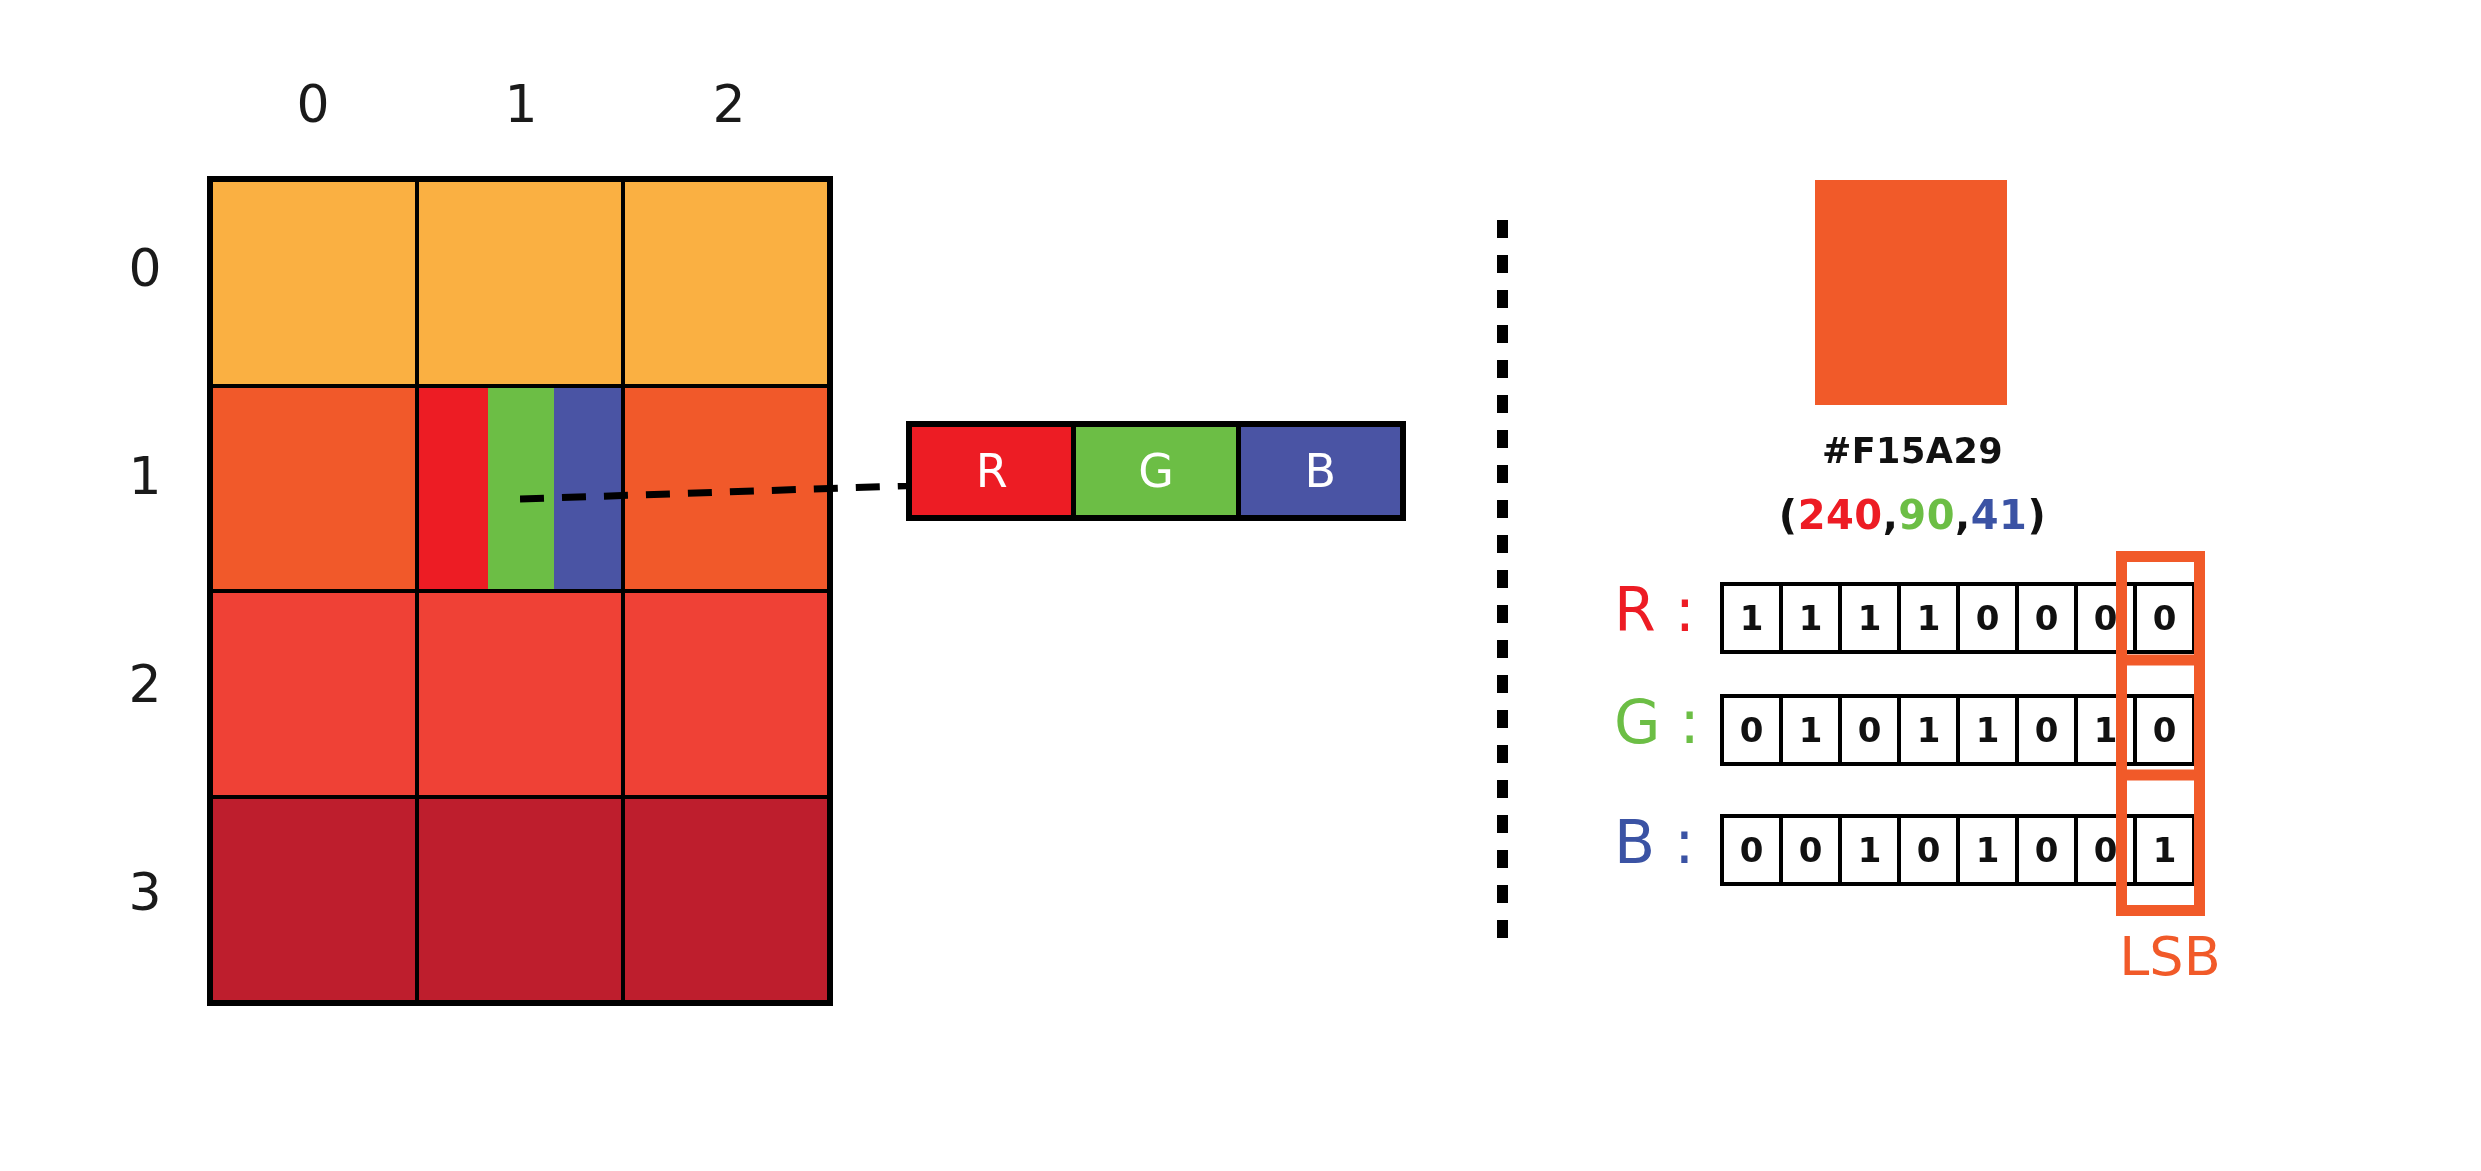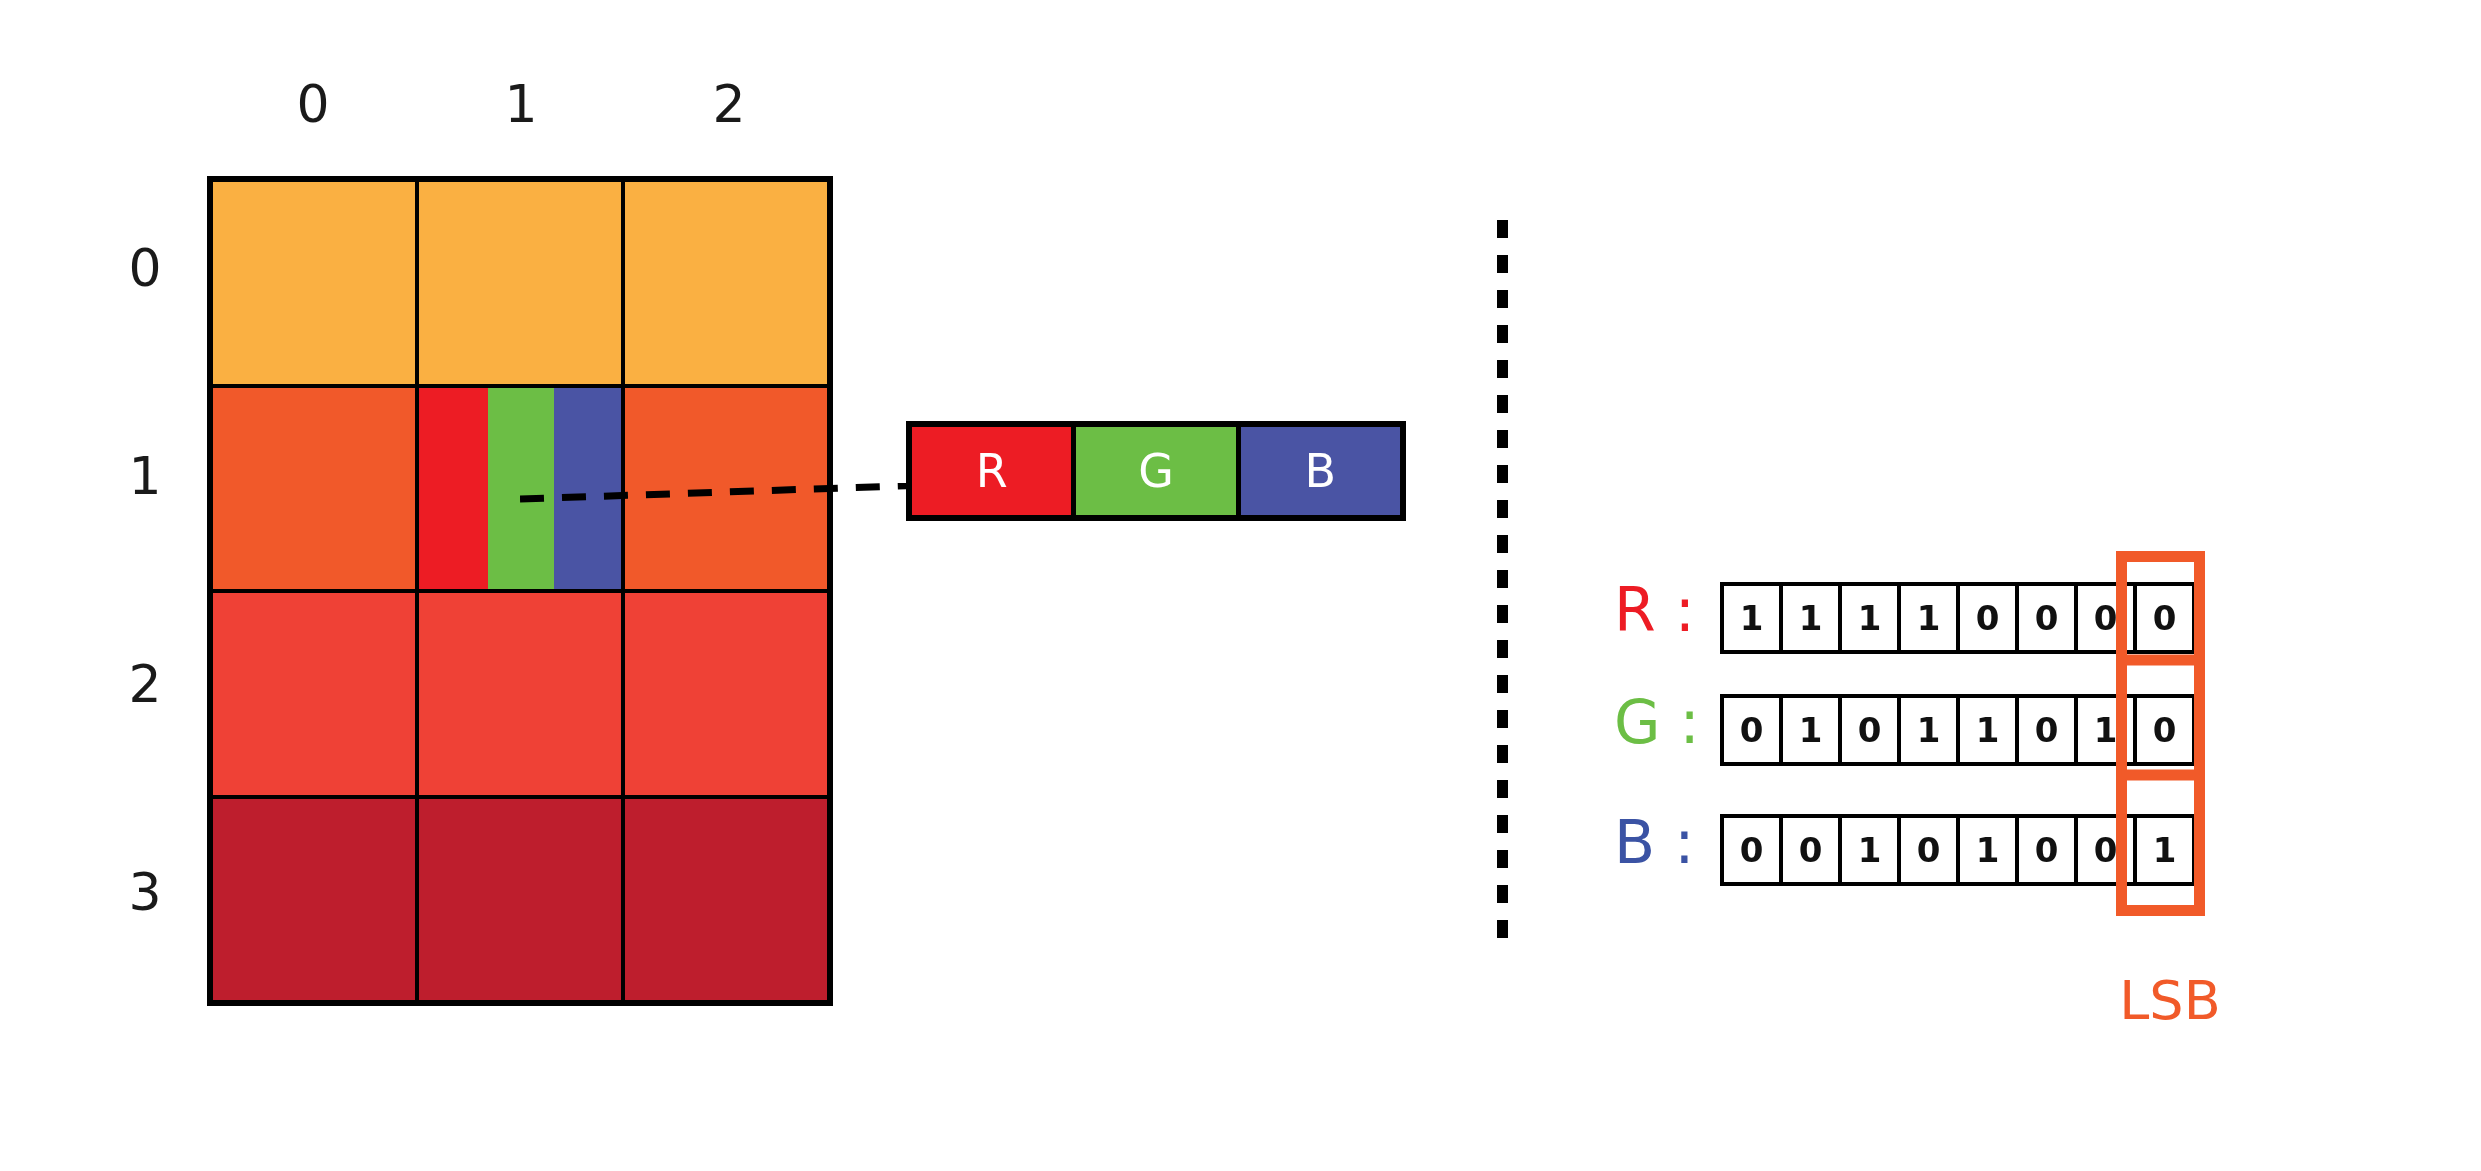--- a/index.html
+++ b/index.html
@@ -223,21 +223,20 @@
   #lsb-label {
     position: absolute;
     left: 2060px;
     top: 930px;
     width: 220px;
     text-align: center;
     font-family: "DejaVu Sans", sans-serif;
     font-size: 54px;
     line-height: 1;
     font-weight: 400;
-    margin-top: 44px;
   }
 </style>
 </head>
 <body>
 
 <div class="stage">
 
   <div id="pixel-grid-panel">
 
     <div class="col-header" style="left:253px;">0</div>
@@ -279,20 +278,25 @@
       <div class="chan" style="background-color: rgb(237, 28, 36);">R</div>
       <div class="chan" style="background-color: rgb(108, 190, 69);">G</div>
       <div class="chan" style="background-color: rgb(74, 84, 164);">B</div>
     </div>
   </div>
 
   <svg id="vertical-divider" viewBox="0 0 11 718" preserveAspectRatio="none">
     <line x1="5.5" y1="0" x2="5.5" y2="718" stroke="#000000" stroke-width="11" stroke-dasharray="18 17" stroke-linecap="butt"></line>
   </svg>
 
+  <div id="color-detail-panel">
+    <div id="color-swatch" style="background-color: rgb(241, 90, 41);"></div>
+    <div id="hex-label">#F15A29</div>
+    <div id="rgb-tuple"><span>(</span><span style="color: rgb(237, 28, 36);">240</span><span>,</span><span style="color: rgb(108, 190, 69);">90</span><span>,</span><span style="color: rgb(59, 83, 164);">41</span><span>)</span></div>
+  </div>
 
   <div class="bit-row" id="bitrow-R" style="left:1540px; width:941px;">
     <div class="chan-label" style="color: rgb(237, 28, 36);">R :</div>
     <div class="bits">
       <div class="bit">1</div>
       <div class="bit">1</div>
       <div class="bit">1</div>
       <div class="bit">1</div>
       <div class="bit">0</div>
       <div class="bit">0</div>

